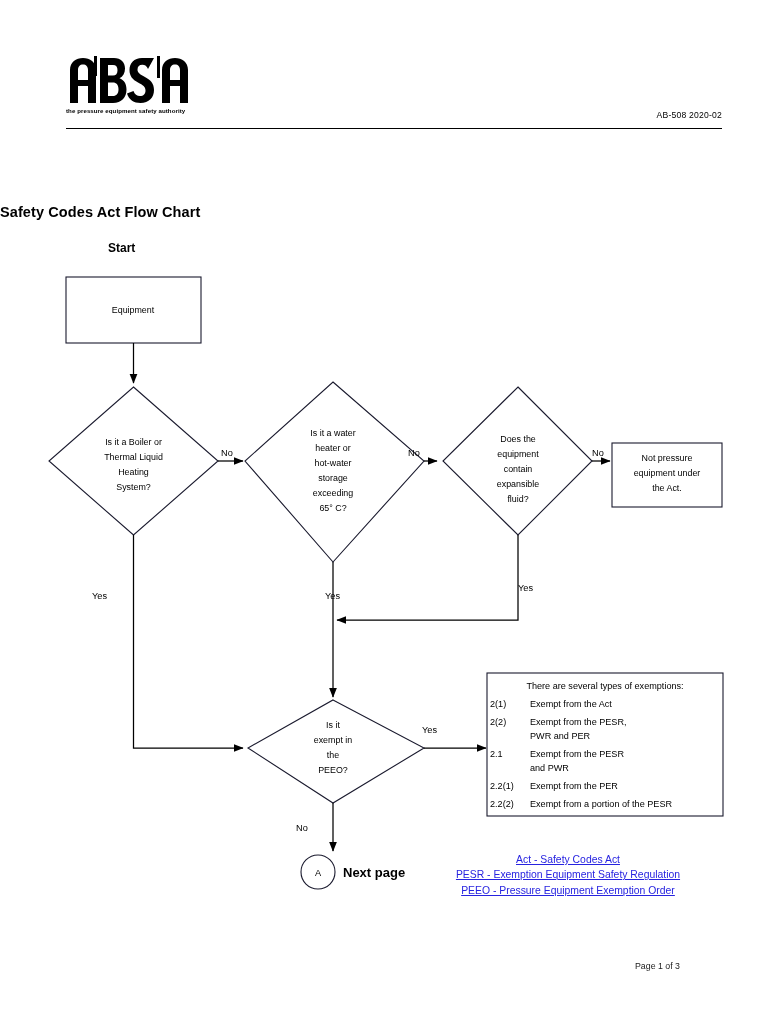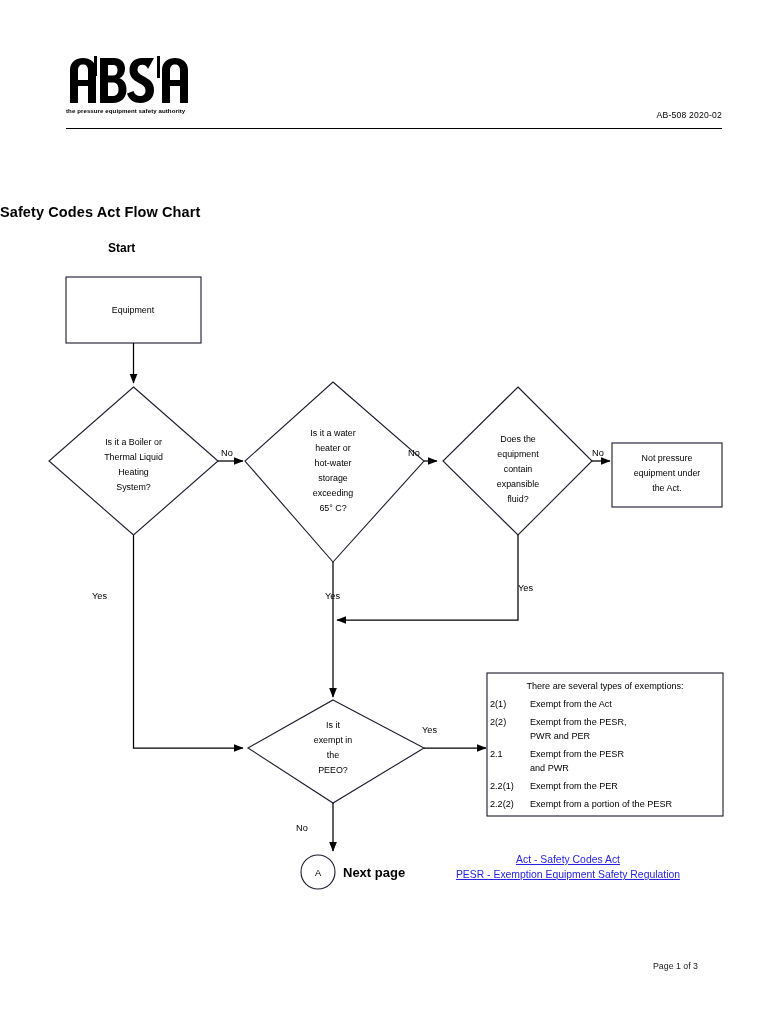--- a/index.html
+++ b/index.html
@@ -128,21 +128,21 @@
     color: #2723e0;
     text-decoration: underline;
     font-size: 10.4px;
     line-height: 15.3px;
     white-space: nowrap;
   }
 
   
   .footer {
     position: absolute;
-    right: 46px;
+    right: 64px;
     top: 961px;
     font-size: 8.8px;
     color: #1a1a1a;
     padding-left: 24px;
   }
 </style>
 </head>
 <body>
 
 <div class="page">
@@ -268,17 +268,18 @@
     <text class="exempt-text" x="490" y="789">2.2(1)</text>
     <text class="exempt-text" x="530" y="789">Exempt from the PER</text>
 
     <text class="exempt-text" x="490" y="807">2.2(2)</text>
     <text class="exempt-text" x="530" y="807">Exempt from a portion of the PESR</text>
   </svg>
 
   <div class="links">
     <a href="#">Act  - Safety Codes Act</a>
     <a href="#">PESR  - Exemption Equipment Safety Regulation</a>
+    <a href="#">PEEO  - Pressure Equipment Exemption Order</a>
   </div>
 
   <div class="footer">Page 1 of 3</div>
 
 </div>
 
 </body></html>

